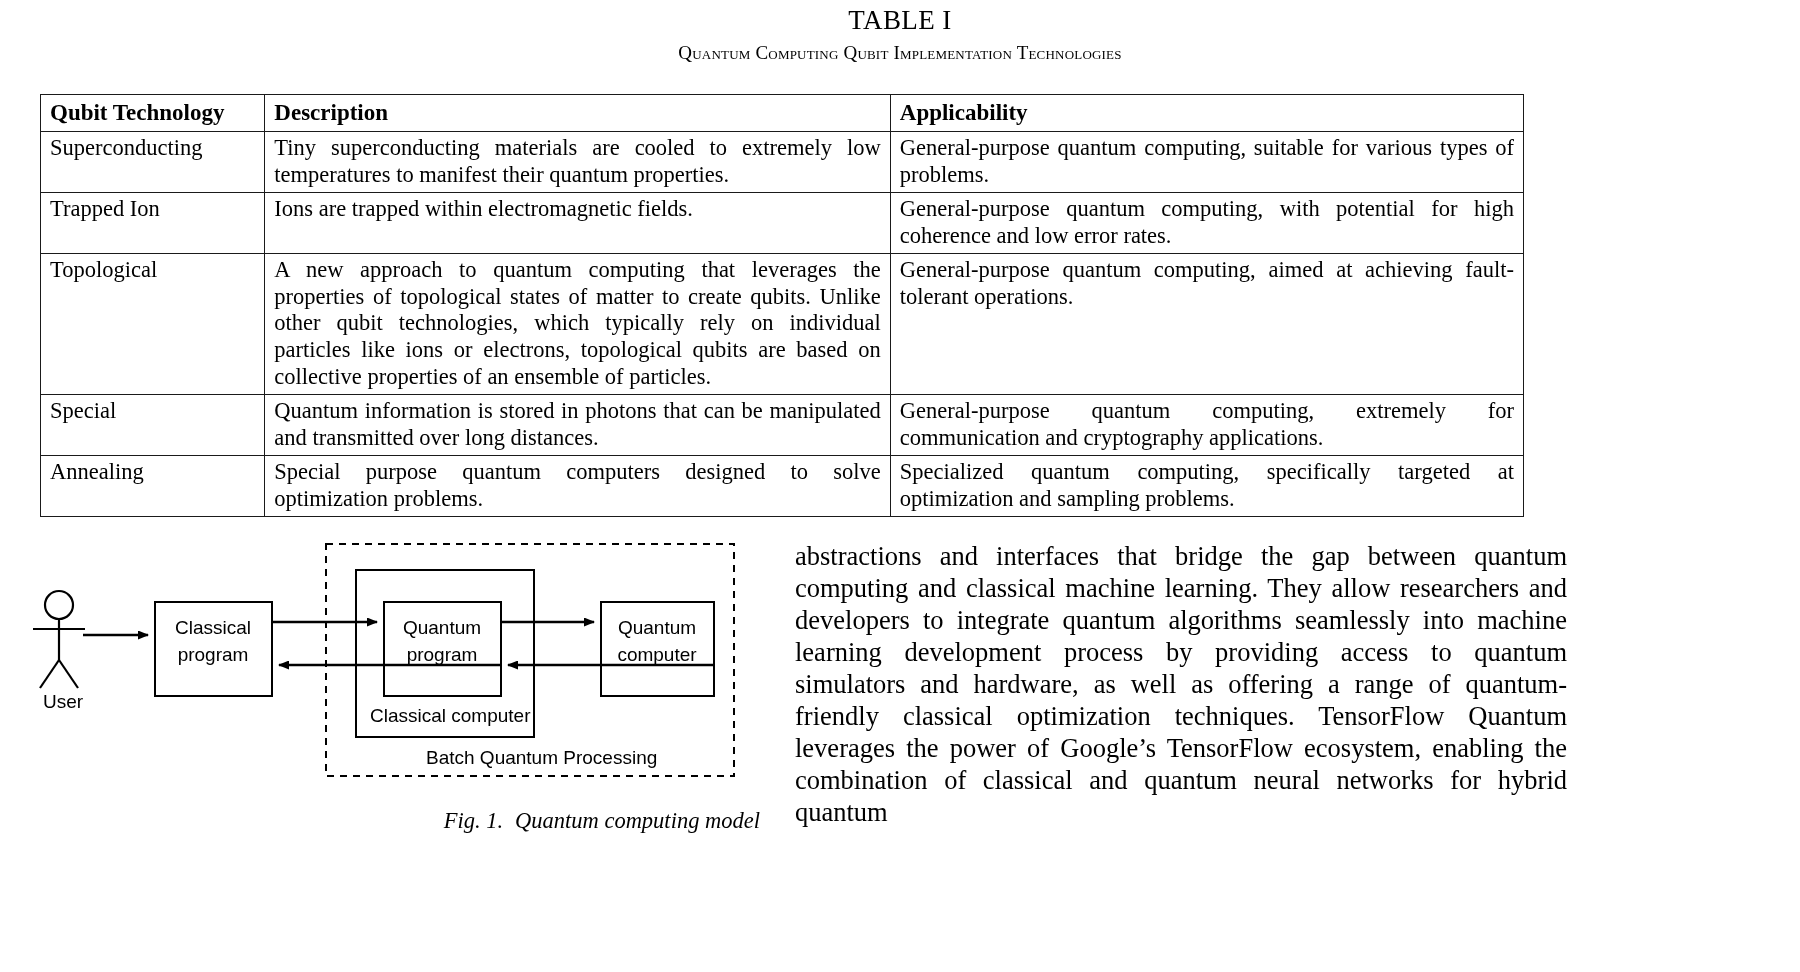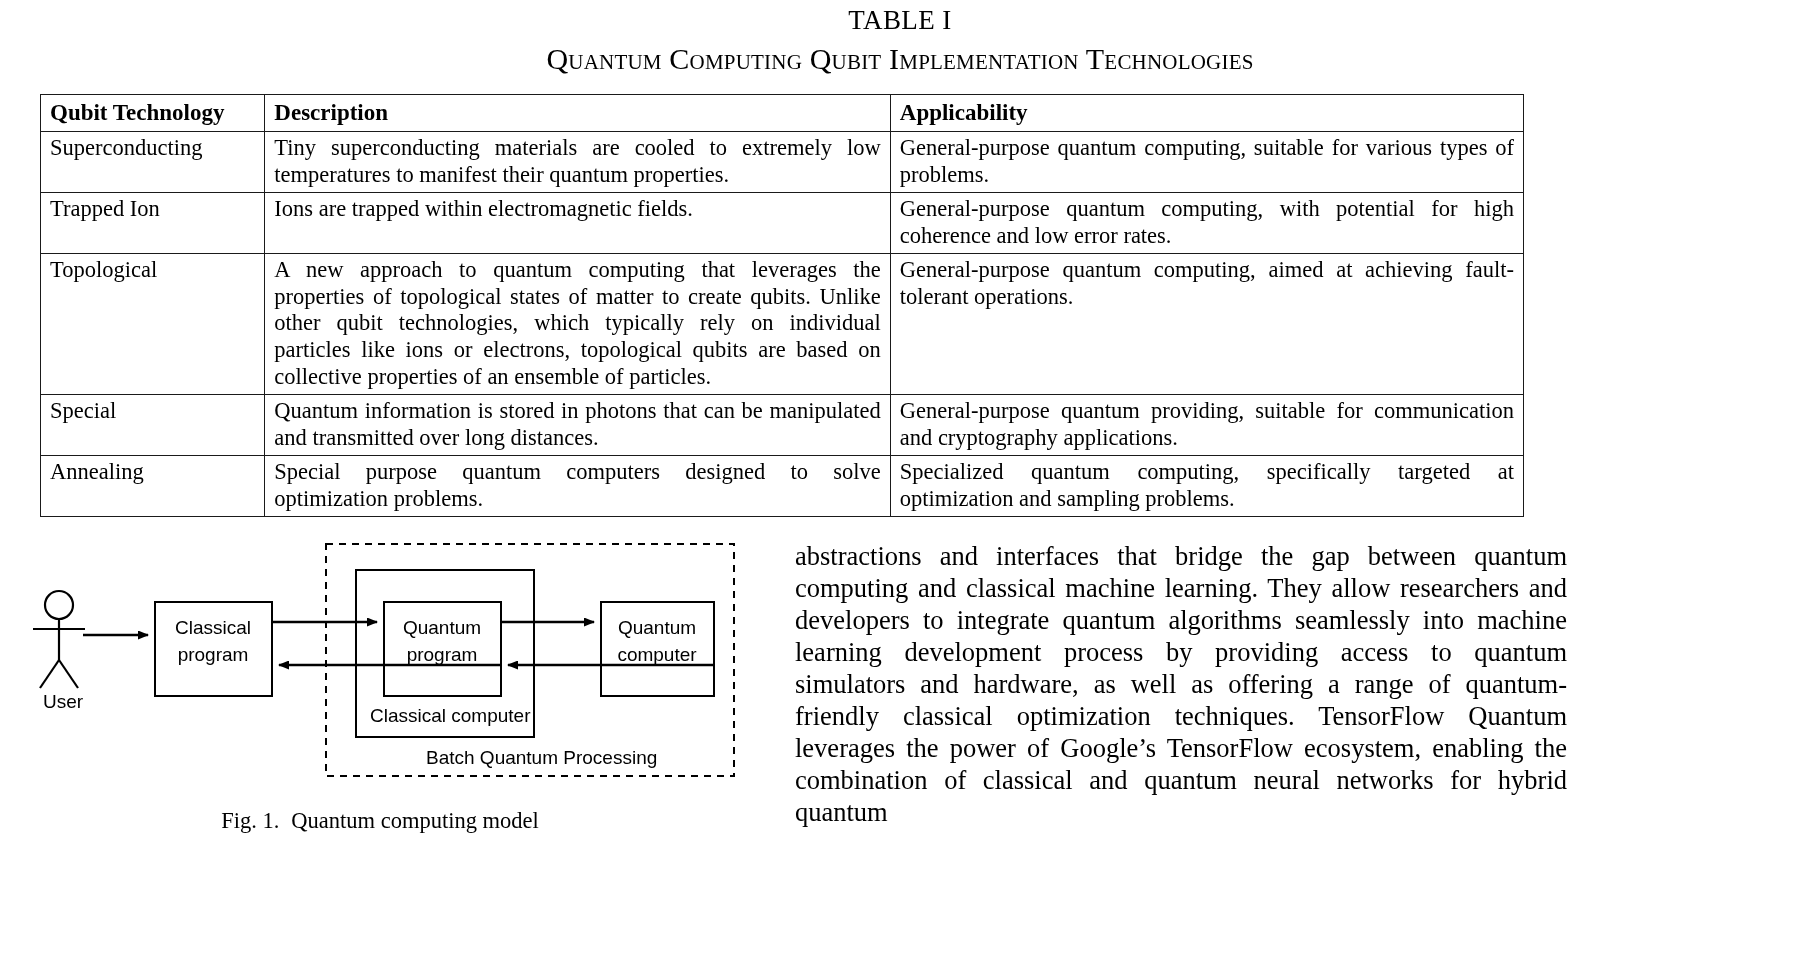--- a/index.html
+++ b/index.html
@@ -14,21 +14,21 @@
   .page { position:absolute; inset:0; }
 
   
   .table-head { position:absolute; left:0; top:0; width:1800px; text-align:center; }
   .table-num {
     font-family:Liberation Serif, serif;
     font-size:27px; letter-spacing:0.4px; margin-top:5px;
   }
   .table-caption {
     font-family:"Liberation Serif", serif;
-    font-size:30px; font-variant:small-caps; letter-spacing:0.2px; margin-top:6px;
+    font-size:19px; font-variant:small-caps; letter-spacing:0.2px; margin-top:6px;
   }
 
   table.tbl {
     position:absolute;
     left:40px; top:94px; width:1484px;
     border-collapse:collapse;
     font-size:22.5px;
     line-height:1.18;
   }
   table.tbl th, table.tbl td {
@@ -48,22 +48,23 @@
   table.tbl tbody td.tech { width:206px; white-space:nowrap; text-align:left; }
   table.tbl tbody td.desc { width:612px; }
   table.tbl tbody td.appl { width:620px; }
   .row-tall td { height:120px;margin-top:40px; }
 
   
   .figure { position:absolute; left:0px; top:520px; width:780px; height:452px; }
   .fig-svg { position:absolute; left:0; top:0; }
   .fig-cap {
     position:absolute; left:0px; top:288px; width:760px;
-    text-align:center; font-size:22.5px;
+    text-align:right; font-size:22.5px;
     font-family:"Liberation Serif", serif;
+    font-style:italic;
   }
   .fig-cap .lbl { margin-right:12px; }
 
   
   .bodycol {
     position:absolute;
     left:795px; top:540px; width:772px;
     font-size:26.5px;
     line-height:32px;
     text-align:justify;
@@ -104,21 +105,21 @@
         <td class="appl">General-purpose quantum computing, with potential for high coherence and low error rates.</td>
       </tr>
       <tr class="row-tall">
         <td class="tech">Topological</td>
         <td class="desc">A new approach to quantum computing that leverages the properties of topological states of matter to create qubits. Unlike other qubit technologies, which typically rely on individual particles like ions or electrons, topological qubits are based on collective properties of an ensemble of particles.</td>
         <td class="appl">General-purpose quantum computing, aimed at achieving fault-tolerant operations.</td>
       </tr>
       <tr>
         <td class="tech">Special</td>
         <td class="desc">Quantum information is stored in photons that can be manipulated and transmitted over long distances.</td>
-        <td class="appl">General-purpose quantum providing, suitable for communication and cryptography applications.</td>
+        <td class="appl">General-purpose quantum computing, extremely for communication and cryptography applications.</td>
       </tr>
       <tr>
         <td class="tech">Annealing</td>
         <td class="desc">Special purpose quantum computers designed to solve optimization problems.</td>
         <td class="appl">Specialized quantum computing, specifically targeted at optimization and sampling problems.</td>
       </tr>
     </tbody>
   </table>
 
   <div class="figure">

